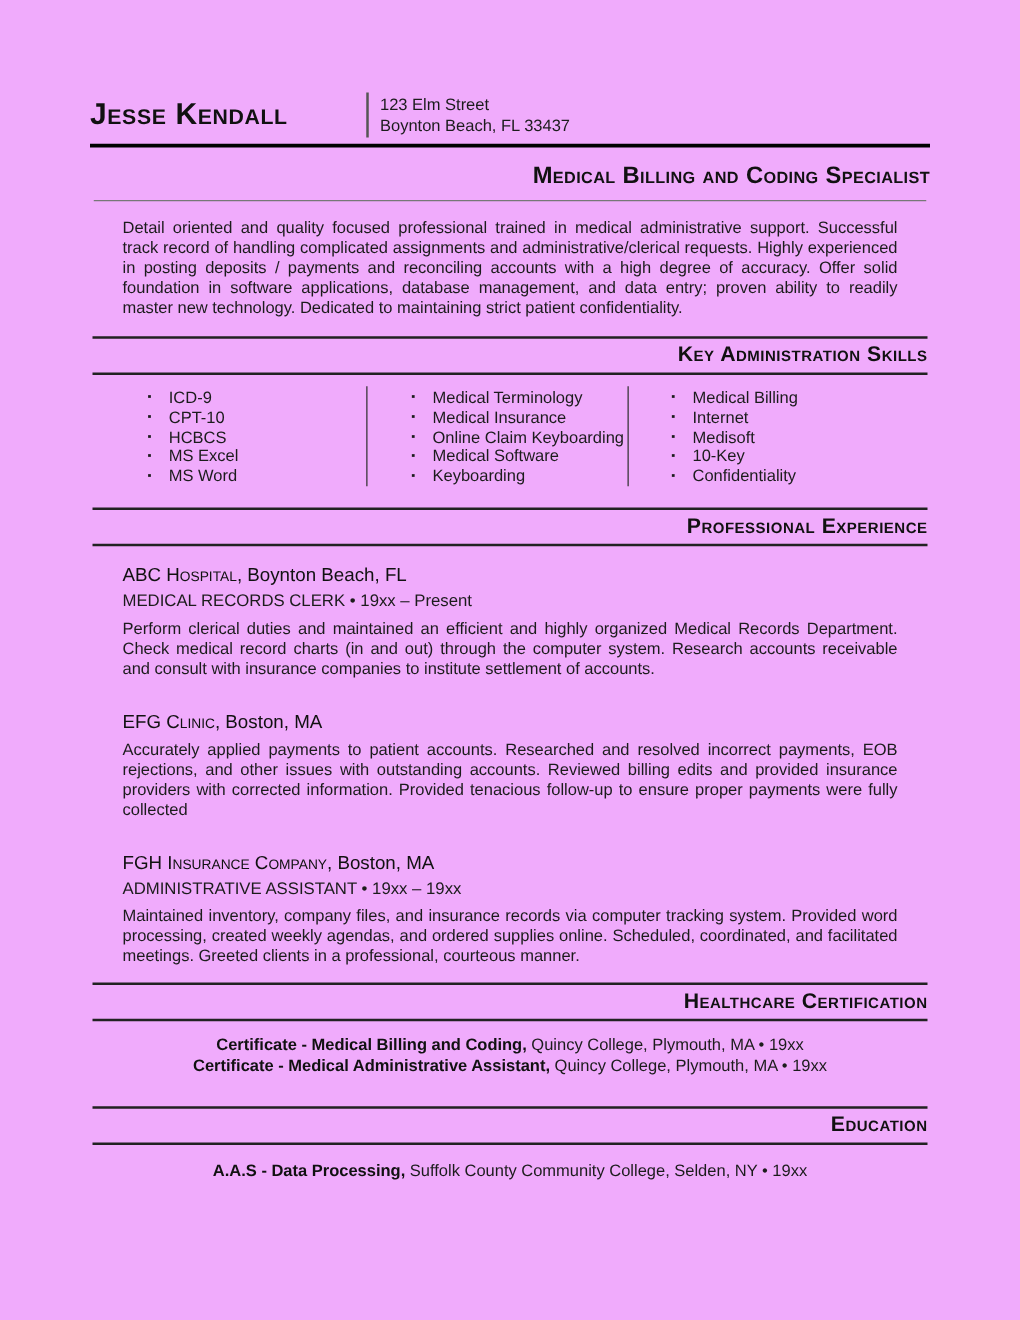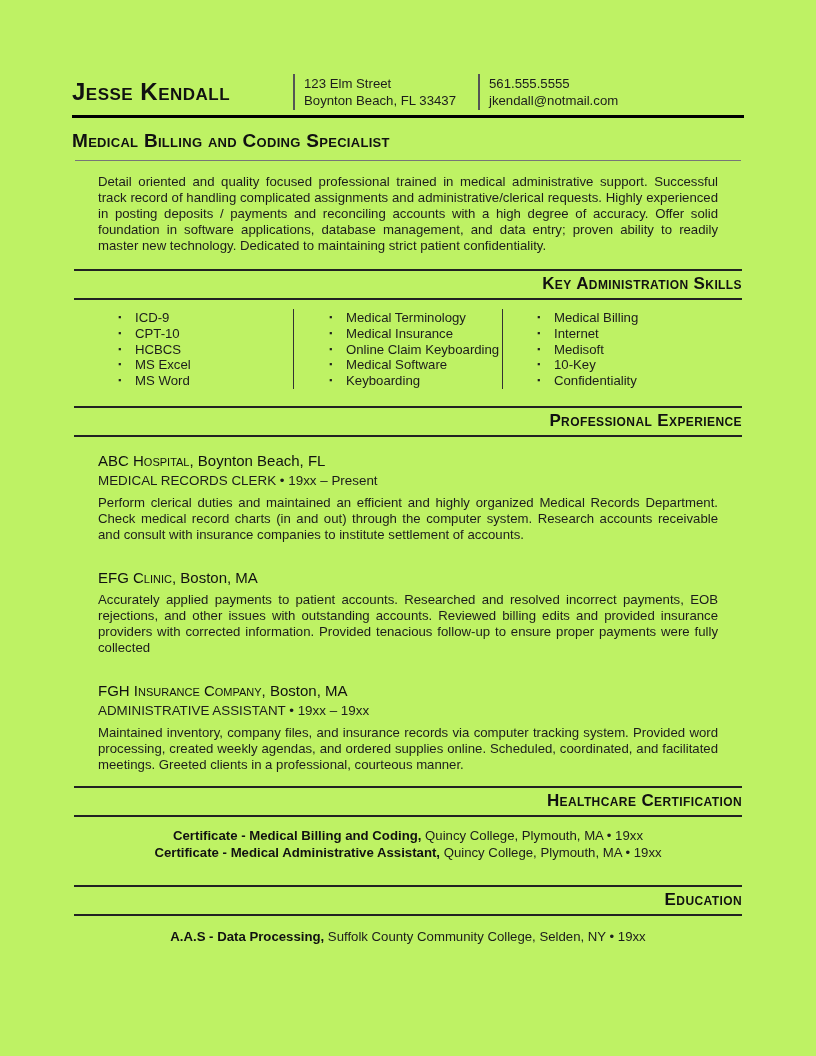--- a/index.html
+++ b/index.html
@@ -1,36 +1,36 @@
 <!DOCTYPE html>
 <html><head>
 <meta charset="utf-8">
 <style>
   * { box-sizing: border-box; }
   html, body { margin: 0; padding: 0; background: #ffffff; }
   .page {
     width: 816px; height: 1056px;
-    background: #bef264;
+    background: #f0abfc;
     padding: 74px 72px 0;
     font-family: "Liberation Sans", sans-serif;
     color: #1c1c1c;
     overflow: hidden;
   }
 
   
   .header { display: flex; border-bottom: 3px solid #000; padding-bottom: 5px; }
   .h-name { width: 221px; display: flex; align-items: center; }
   .name { font-size: 24px; font-weight: bold; font-variant: small-caps; letter-spacing: .5px; color:#111; }
   .h-cell { padding: 2px 0 1px 9px; }
   .h-addr { width: 185px; border-left: 2px solid #555; }
   .h-contact { flex: 1; border-left: 2px solid #555; }
   .c-line { font-size: 13.2px; line-height: 16.5px; }
 
   
-  .title { text-align: left; font-size: 19px; font-weight: bold; font-variant: small-caps; letter-spacing: .3px; margin: 12px 0 8px; color:#111; }
+  .title { text-align: right; font-size: 19px; font-weight: bold; font-variant: small-caps; letter-spacing: .3px; margin: 12px 0 8px; color:#111; }
   .thin-rule { border-top: 1.5px solid #777; margin: 0 3px; }
 
   
   .summary { text-align: justify; font-size: 13.2px; line-height: 16px; margin: 13px 0 15px; padding: 0 26px; }
 
   
   .sec-h {
     font-size: 17px; font-weight: bold; font-variant: small-caps; letter-spacing: .4px;
     text-align: right; color:#111;
     border-top: 2px solid #222; border-bottom: 2px solid #222;
@@ -67,24 +67,20 @@
 
 <div class="page">
 
   <div class="header">
     <div class="h-name">
       <span class="name">Jesse Kendall</span>
     </div>
     <div class="h-cell h-addr">
       <div class="c-line">123 Elm Street</div>
       <div class="c-line">Boynton Beach, FL 33437</div>
-    </div>
-    <div class="h-cell h-contact">
-      <div class="c-line">561.555.5555</div>
-      <div class="c-line">jkendall@notmail.com</div>
     </div>
   </div>
 
   <div class="title">Medical Billing and Coding Specialist</div>
   <div class="thin-rule"></div>
 
   <p class="summary">Detail oriented and quality focused professional trained in medical administrative support. Successful track record of handling complicated assignments and administrative/clerical requests. Highly experienced in posting deposits / payments and reconciling accounts with a high degree of accuracy. Offer solid foundation in software applications, database management, and data entry; proven ability to readily master new technology. Dedicated to maintaining strict patient confidentiality.</p>
 
   <h2 class="sec-h">Key Administration Skills</h2>
   <div class="skills">

